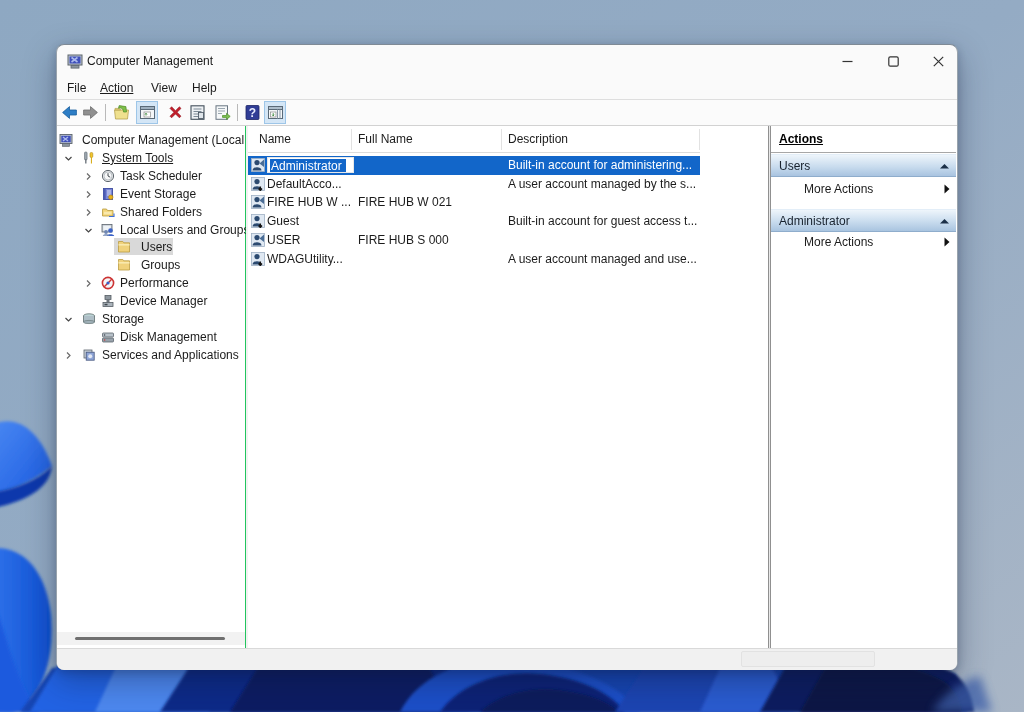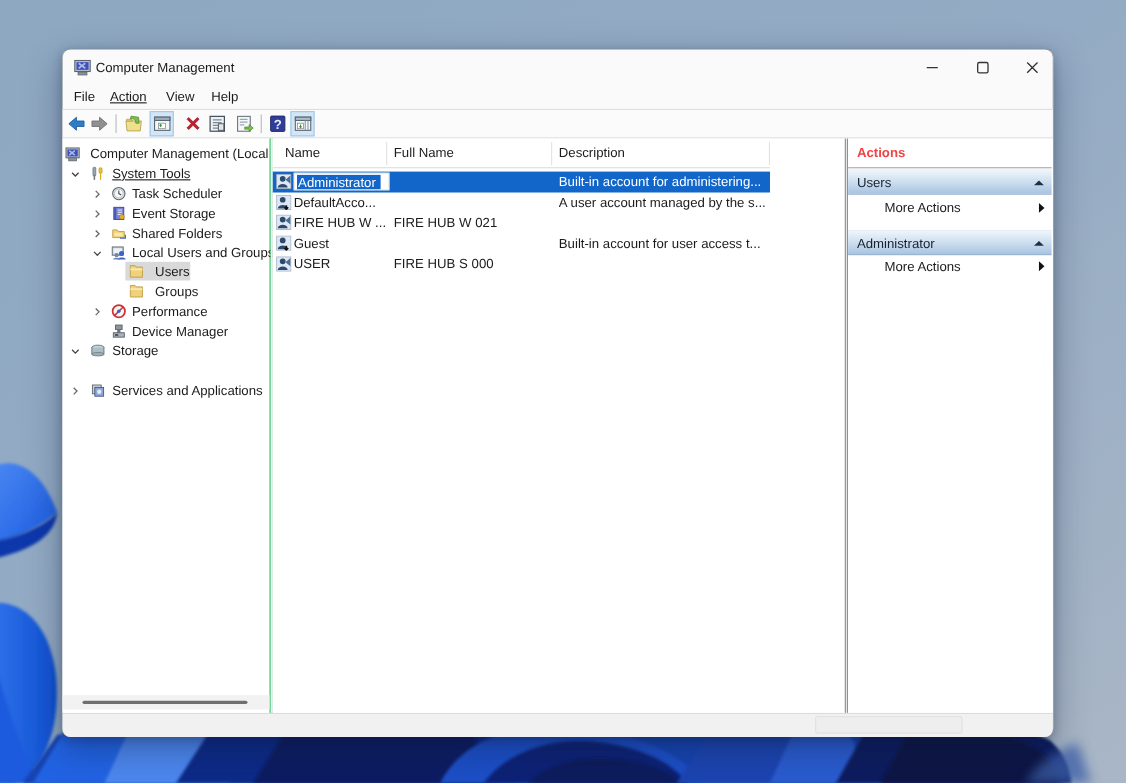--- a/index.html
+++ b/index.html
@@ -31,21 +31,21 @@
   #lhead{position:absolute;left:0;top:0;width:452px;height:27px;border-bottom:1px solid #dcdcdc;box-sizing:border-box;background:#fff;}
   .hcol{position:absolute;top:6px;font-size:12px;color:#1c1c1c;}
   .hline{position:absolute;top:3px;width:1px;height:21px;background:#e2e2e2;}
   .lrow{position:absolute;left:0;width:452px;height:18.7px;font-size:12px;color:#1b1b1b;}
   .lrow .nm{position:absolute;left:19px;top:2px;white-space:nowrap;}
   .lrow .fn{position:absolute;left:110px;top:2px;white-space:nowrap;}
   .lrow .ds{position:absolute;left:260px;top:2px;white-space:nowrap;}
   .uic{position:absolute;left:3px;top:2px;width:14px;height:14px;}
   
   #act-h{position:absolute;left:0;top:0;width:185px;height:27px;border-bottom:1px solid #a7a7a7;box-sizing:border-box;}
-  #act-h span{position:absolute;left:8px;top:6px;font-size:12px;font-weight:bold;color:#ef4444;}
+  #act-h span{position:absolute;left:8px;top:6px;font-size:12px;font-weight:bold;color:#000000;text-decoration:underline;}
   .abar{position:absolute;left:0;width:185px;height:23px;background:linear-gradient(#eef5fb 0%,#c9dcee 55%,#a9c4e0 100%);border-top:1px solid #e3eef8;border-bottom:1px solid #8fadcc;box-sizing:border-box;}
   .abar span{position:absolute;left:8px;top:4px;font-size:12px;color:#18222e;}
   .marow{position:absolute;left:0;width:185px;height:20px;}
   .marow span{position:absolute;left:33px;top:3px;font-size:12px;color:#1b1b1b;}
   #statusbar{position:absolute;left:0;top:603px;width:900px;height:21px;background:#f1f1f1;border-top:1px solid #d9d9d9;border-radius:0 0 7px 7px;box-sizing:content-box;}
   #sb-rect{position:absolute;left:684px;top:2px;width:134px;height:16px;background:#eeeeee;border:1px solid #e2e2e2;border-radius:2px;box-sizing:border-box;}
   
   .capbtn{position:absolute;top:10px;}
 </style>
 </head>
@@ -302,20 +302,29 @@
             <path d="M1.5 3 L4.5 6 L7.5 3" fill="none" stroke="#454545" stroke-width="1.2"></path>
           </svg>
         <svg class="tico14" style="left:25px;" viewBox="0 0 14 14">
             <ellipse cx="7" cy="3.8" rx="5.5" ry="2" fill="#bfd8d8" stroke="#5f6e6e" stroke-width="0.8"></ellipse>
             <path d="M1.5 3.8 L1.5 10 C1.5 11.2, 12.5 11.2, 12.5 10 L12.5 3.8" fill="#aebec6" stroke="#5f6e6e" stroke-width="0.8"></path>
             <ellipse cx="7" cy="10" rx="5.5" ry="1.6" fill="#9fb0b8" stroke="#5f6e6e" stroke-width="0.6"></ellipse>
           </svg>
         <span style="position:absolute;left:45px;">Storage</span>
       </div>
 
+      <div class="trow" style="left:0;top:201.9px;width:188px;">
+        <svg class="tico14" style="left:44px;" viewBox="0 0 14 14">
+            <rect x="1.5" y="3" width="11" height="4" rx="0.8" fill="#b8c1c9" stroke="#5c646d" stroke-width="0.8"></rect>
+            <circle cx="3.6" cy="5" r="0.8" fill="#40484f"></circle>
+            <rect x="1.5" y="8" width="11" height="4" rx="0.8" fill="#98a2ab" stroke="#5c646d" stroke-width="0.8"></rect>
+            <circle cx="3.6" cy="10" r="0.8" fill="#c94040"></circle>
+          </svg>
+        <span style="position:absolute;left:63px;">Disk Management</span>
+      </div>
 
       <div class="trow" style="left:0;top:219.8px;width:188px;">
         <svg class="chev" style="left:7px;" viewBox="0 0 9 9">
             <path d="M3 1.5 L6 4.5 L3 7.5" fill="none" stroke="#6a6a6a" stroke-width="1.2"></path>
           </svg>
         <svg class="tico14" style="left:25px;" viewBox="0 0 14 14">
             <rect x="2" y="2" width="8" height="8" fill="#c8d0d8" stroke="#5c646d" stroke-width="0.8"></rect>
             <rect x="4.2" y="4.2" width="8" height="8" fill="#8fa6d8" stroke="#45557e" stroke-width="0.8"></rect>
             <circle cx="8.2" cy="8.2" r="2" fill="#e4e9f4"></circle>
           </svg>
@@ -373,34 +382,44 @@
       </div>
 
       <div class="lrow" style="top:86.1px;">
         <svg class="uic" viewBox="0 0 14 14">
             <rect x="0.5" y="0.5" width="13" height="13" fill="#dfe8f2" stroke="#9fb0c4" stroke-width="0.8"></rect>
             <circle cx="6" cy="4.6" r="2.6" fill="#2c4a70"></circle>
             <path d="M1.5 12.5 C1.5 8.2, 10.5 8.2, 10.5 12.5 Z" fill="#2c4a70"></path>
             <path d="M9.3 13.5 L9.3 9.5 M7.6 11.4 L9.3 13.3 L11 11.4" stroke="#111" stroke-width="1.5" fill="none"></path>
           </svg>
         <div class="nm">Guest</div>
-        <div class="ds">Built-in account for user access t...</div>
+        <div class="ds">Built-in account for guest access t...</div>
       </div>
 
       <div class="lrow" style="top:104.8px;">
         <svg class="uic" viewBox="0 0 14 14">
             <rect x="0.5" y="0.5" width="13" height="13" fill="#dfe8f2" stroke="#9fb0c4" stroke-width="0.8"></rect>
             <circle cx="6" cy="4.6" r="2.6" fill="#2c4a70"></circle>
             <path d="M1.5 12.5 C1.5 8.2, 10.5 8.2, 10.5 12.5 Z" fill="#2c4a70"></path>
             <path d="M8.5 5.5 L13 1.5 L13 9 Z" fill="#4a6d96"></path>
           </svg>
         <div class="nm">USER</div>
         <div class="fn">FIRE HUB S 000</div>
       </div>
 
+      <div class="lrow" style="top:123.5px;">
+        <svg class="uic" viewBox="0 0 14 14">
+            <rect x="0.5" y="0.5" width="13" height="13" fill="#dfe8f2" stroke="#9fb0c4" stroke-width="0.8"></rect>
+            <circle cx="6" cy="4.6" r="2.6" fill="#2c4a70"></circle>
+            <path d="M1.5 12.5 C1.5 8.2, 10.5 8.2, 10.5 12.5 Z" fill="#2c4a70"></path>
+            <path d="M9.3 13.5 L9.3 9.5 M7.6 11.4 L9.3 13.3 L11 11.4" stroke="#111" stroke-width="1.5" fill="none"></path>
+          </svg>
+        <div class="nm">WDAGUtility...</div>
+        <div class="ds">A user account managed and use...</div>
+      </div>
     </div>
     <div id="rdiv"></div>
     <div id="rpane">
       <div id="act-h">
           <span>Actions</span>
         </div>
       <div class="abar" style="top:28px;">
           <span>Users</span>
         <svg style="position:absolute;left:168px;top:8px;" width="11" height="7" viewBox="0 0 11 7">
             <path d="M1 5.5 L5.5 1 L10 5.5 Z" fill="#1c3048"></path>

